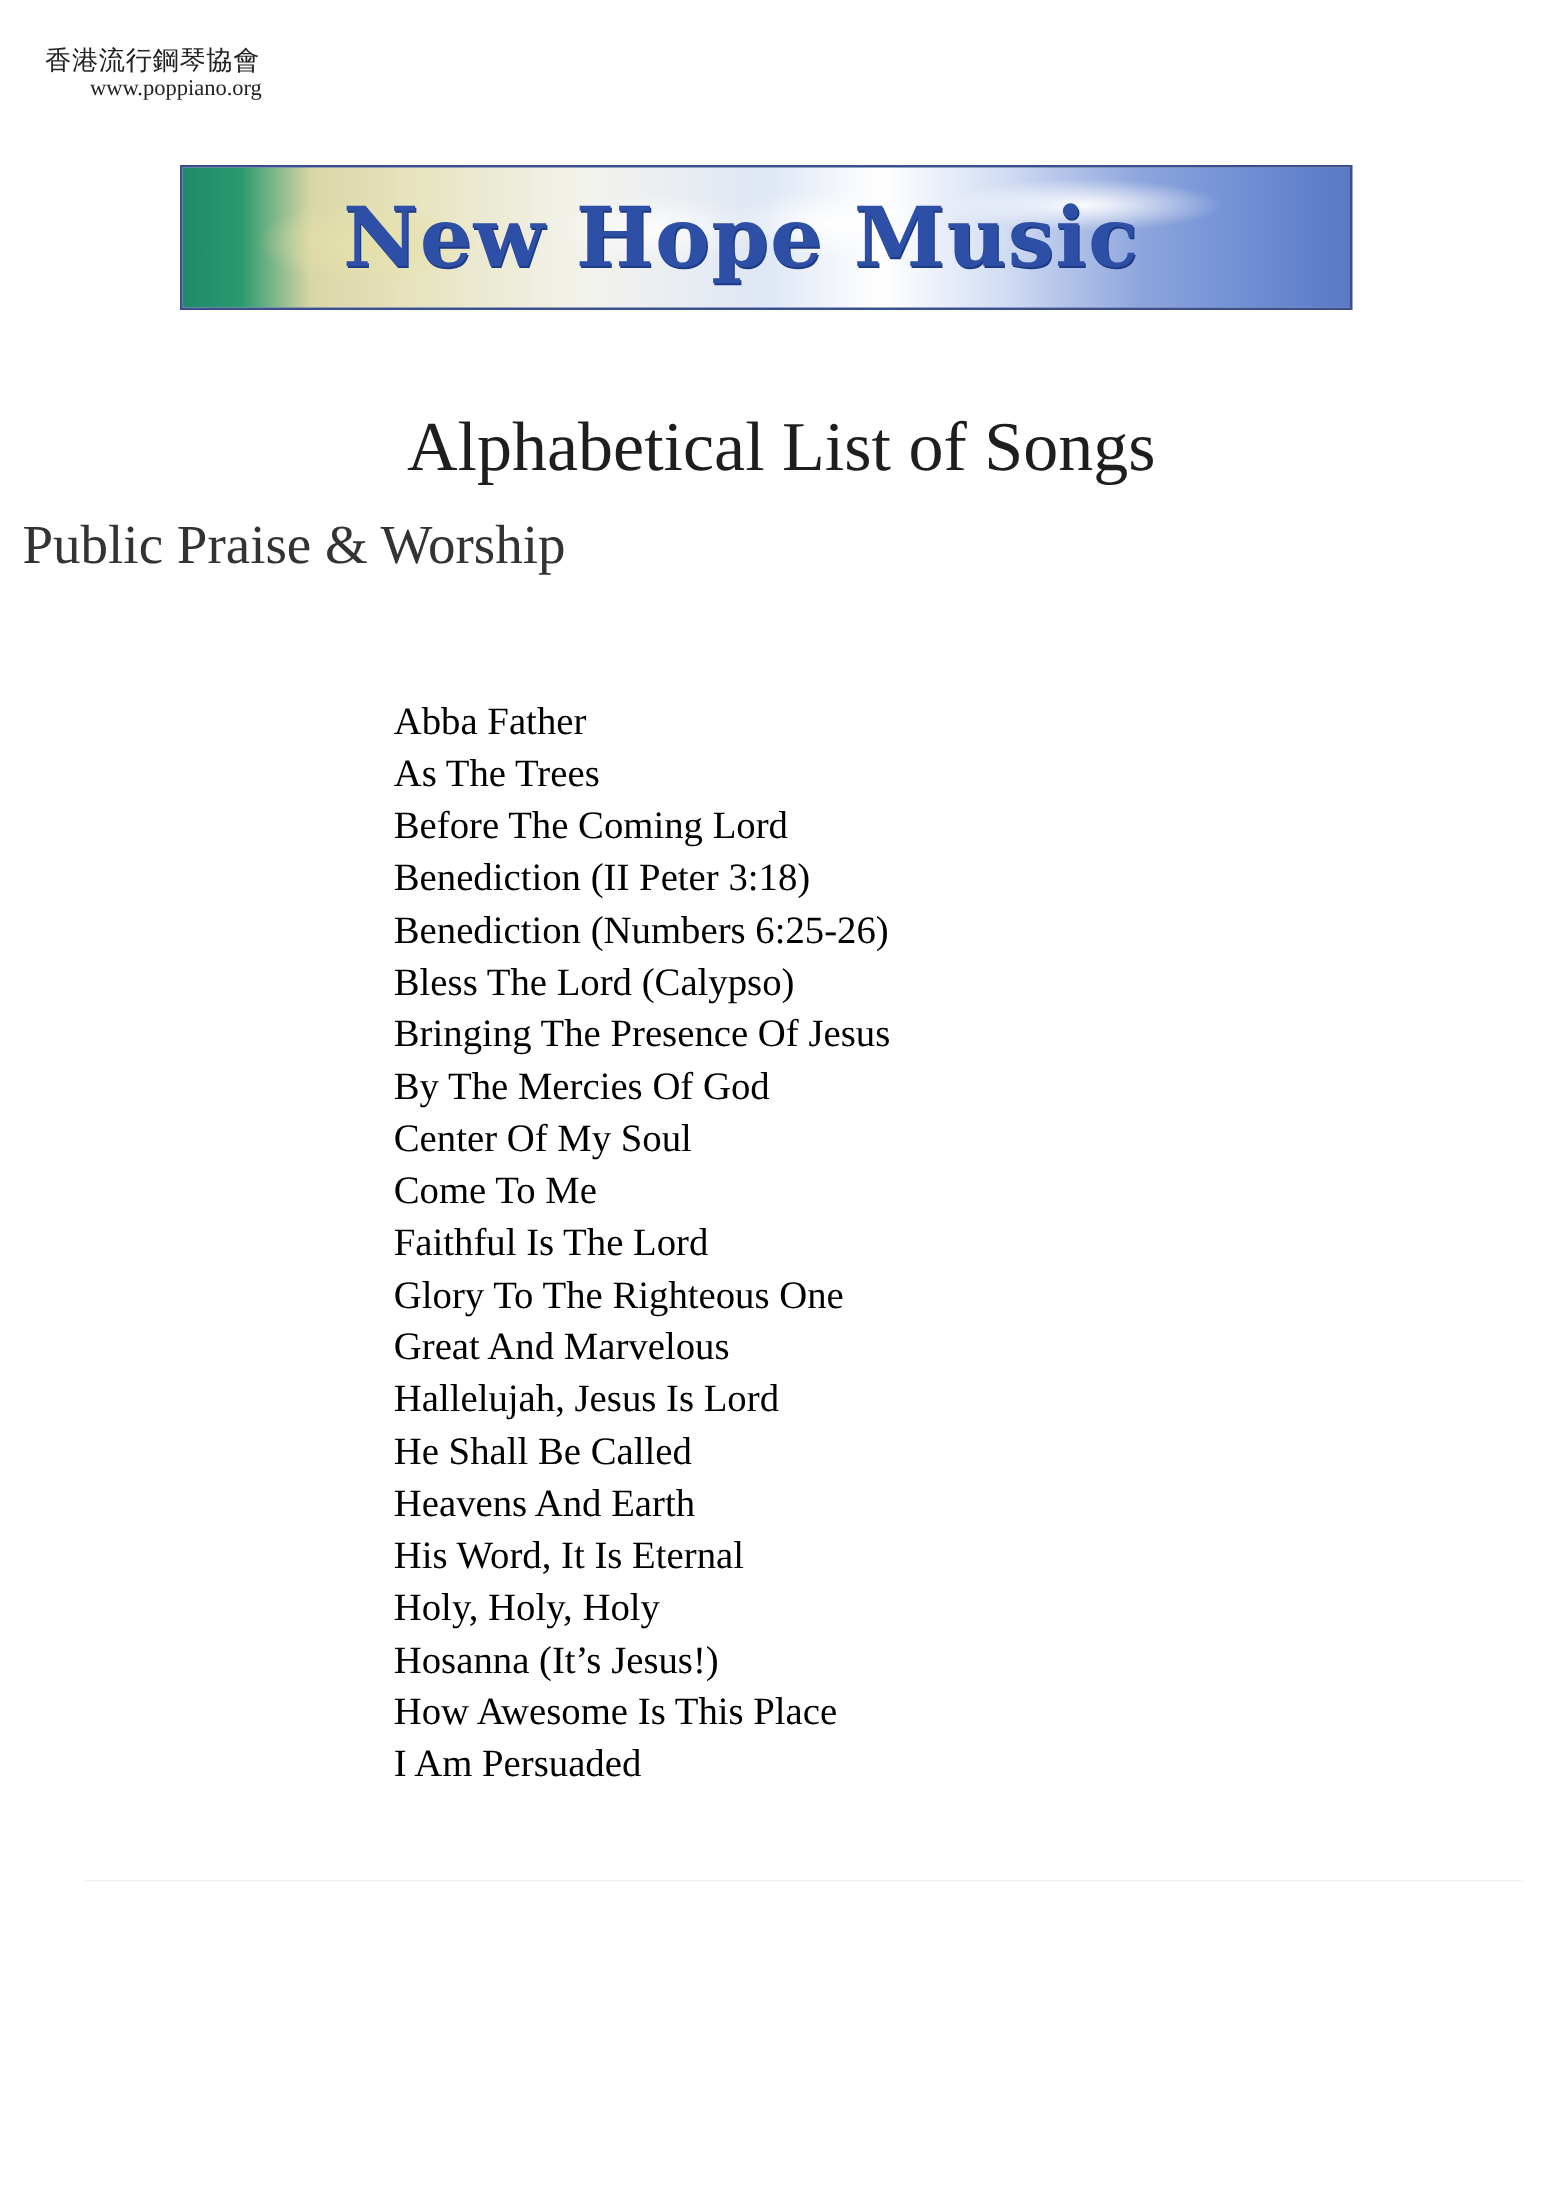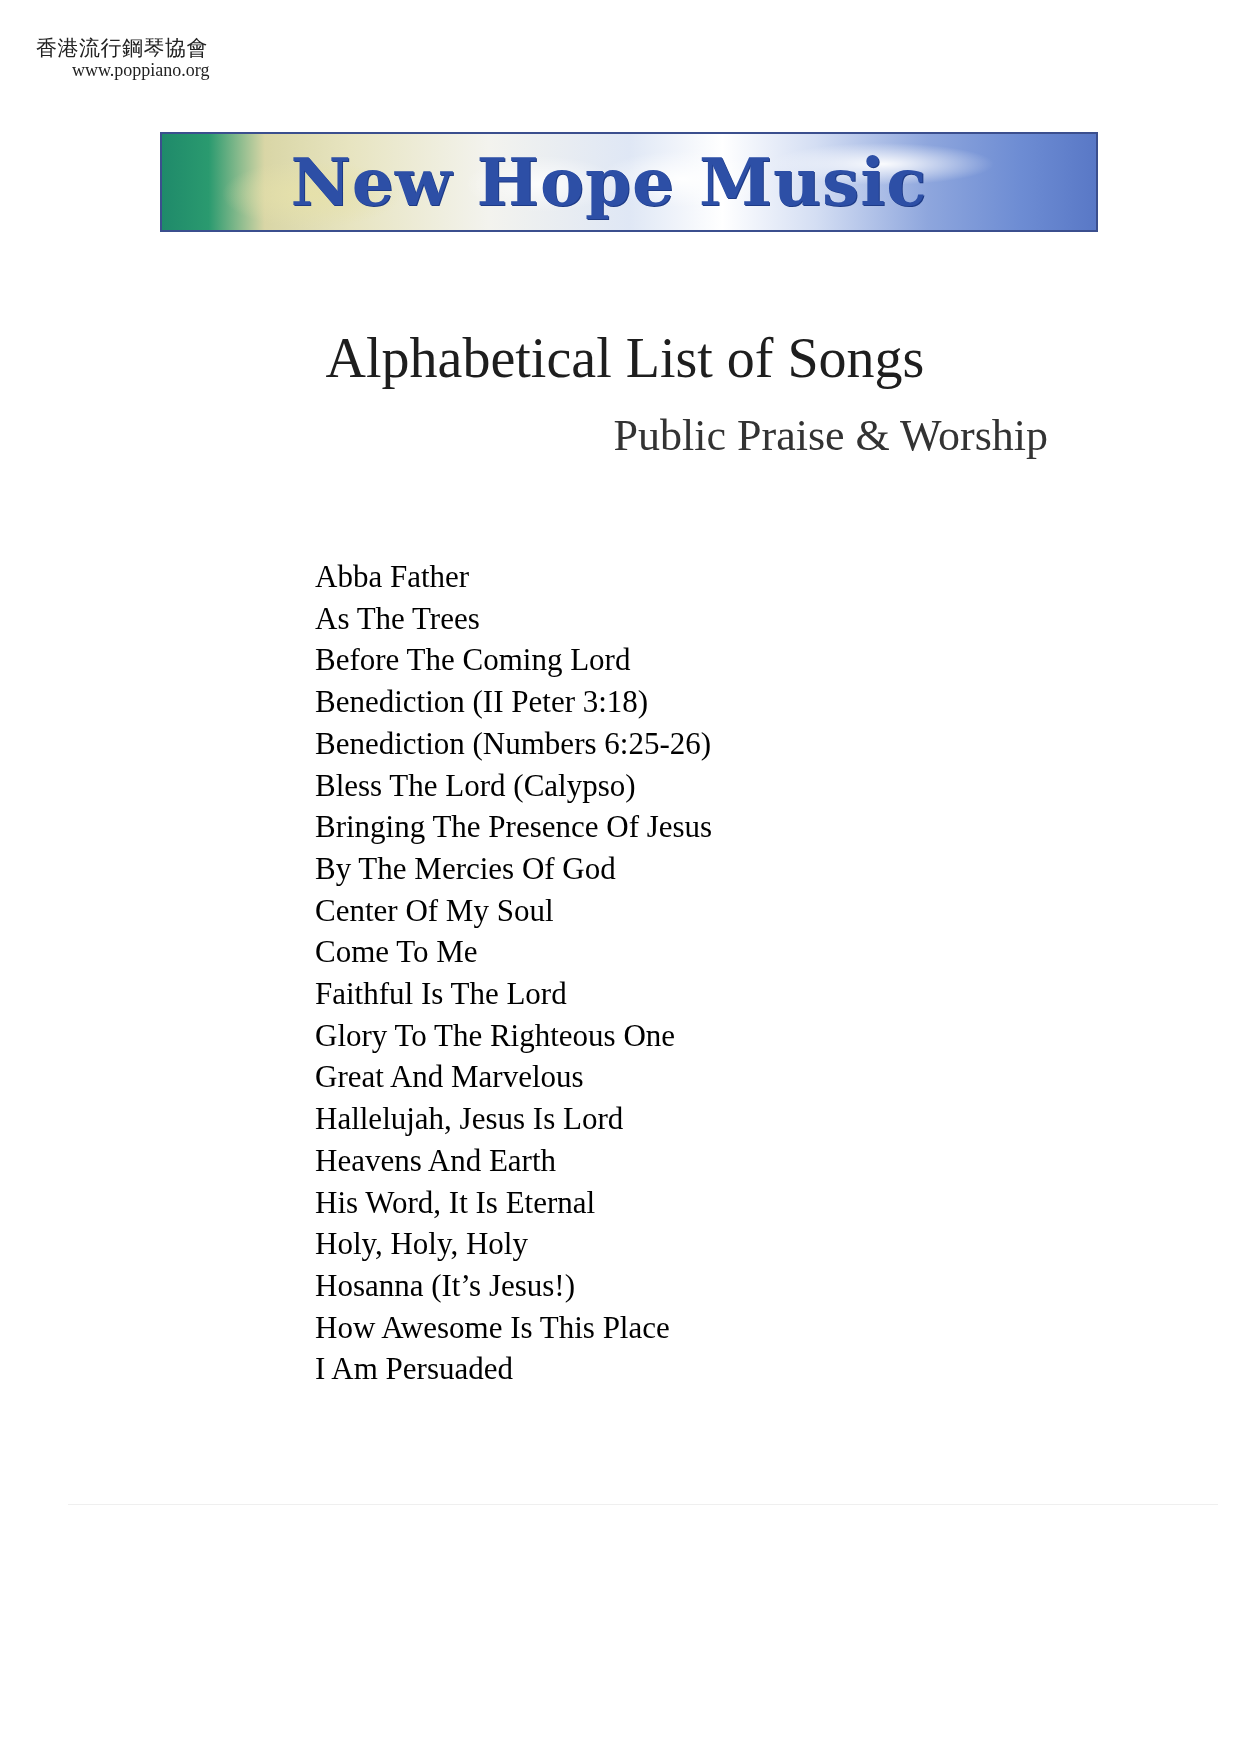--- a/index.html
+++ b/index.html
@@ -27,24 +27,24 @@
       font-size: 21px;
       letter-spacing: 0.5px;
     }
     .watermark .url {
       font-family: "Liberation Serif", serif;
       font-size: 18px;
       margin-left: 36px;
     }
     .banner {
       position: absolute;
-      left: 160px;
+      left: 144px;
       top: 132px;
       width: 938px;
-      height: 100px;
+      height: 116px;
       border: 2px solid #3b4f8e;
       box-sizing: border-box;
       background:
         radial-gradient(ellipse 120px 40px at 520px 45px, rgba(255,255,255,0.95), rgba(255,255,255,0) 70%),
         radial-gradient(ellipse 160px 30px at 720px 30px, rgba(255,255,255,0.95), rgba(255,255,255,0) 70%),
         radial-gradient(ellipse 110px 40px at 380px 50px, rgba(255,255,255,0.85), rgba(255,255,255,0) 70%),
         radial-gradient(ellipse 120px 45px at 150px 60px, rgba(230,225,170,0.95), rgba(230,225,170,0) 75%),
         linear-gradient(90deg, #1f8a6a 0%, #2a9a6f 5%, #d9d6a6 11%, #e7e4c0 20%, #f3f3ee 35%, #dfe7f5 50%, #ffffff 60%, #d4def3 70%, #8ea6dd 82%, #6d8cd3 92%, #5978c6 100%);
       overflow: hidden;
     }
@@ -75,25 +75,25 @@
       color: #1e1e1e;
       line-height: 1;
       padding-left: 10px;
       box-sizing: border-box;
     }
     .subtitle {
       position: absolute;
       left: 0;
       width: 1048px;
       top: 414px;
-      text-align: right;
+      text-align: left;
       font-size: 44px;
       color: #333;
       line-height: 1;
-      padding-left: 4px;
+      padding-left: 18px;
       box-sizing: border-box;
     }
     .song-list {
       position: absolute;
       left: 315px;
       top: 556px;
       margin: 0;
       padding: 0;
       list-style: none;
     }
@@ -135,20 +135,21 @@
   <li>Benediction (Numbers 6:25-26)</li>
   <li>Bless The Lord (Calypso)</li>
   <li>Bringing The Presence Of Jesus</li>
   <li>By The Mercies Of God</li>
   <li>Center Of My Soul</li>
   <li>Come To Me</li>
   <li>Faithful Is The Lord</li>
   <li>Glory To The Righteous One</li>
   <li>Great And Marvelous</li>
   <li>Hallelujah, Jesus Is Lord</li>
+  <li>He Shall Be Called</li>
   <li>Heavens And Earth</li>
   <li>His Word, It Is Eternal</li>
   <li>Holy, Holy, Holy</li>
   <li>Hosanna (It’s Jesus!)</li>
   <li>How Awesome Is This Place</li>
   <li>I Am Persuaded</li>
 </ul>
 
 <div class="rule"></div>
 

